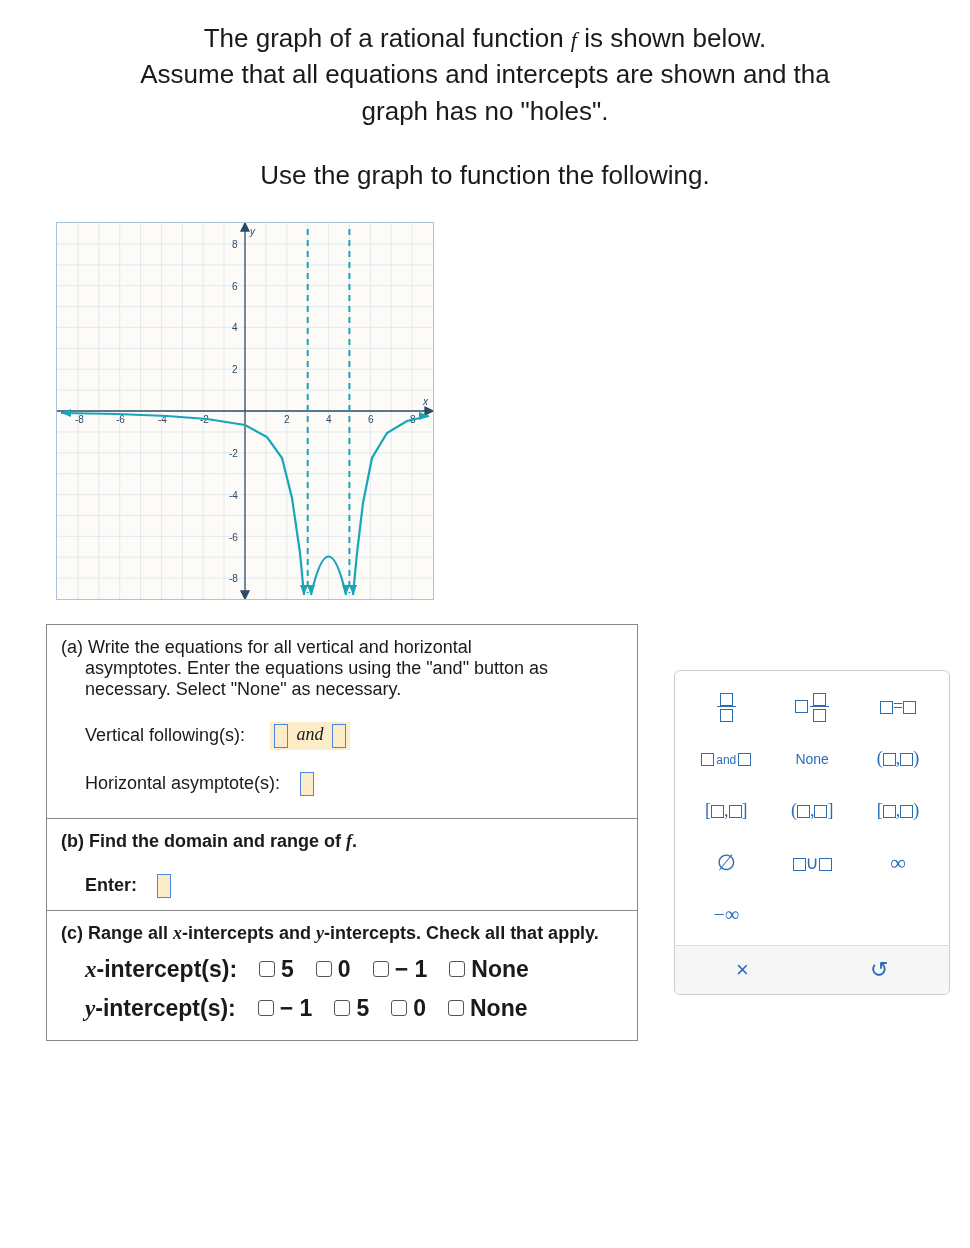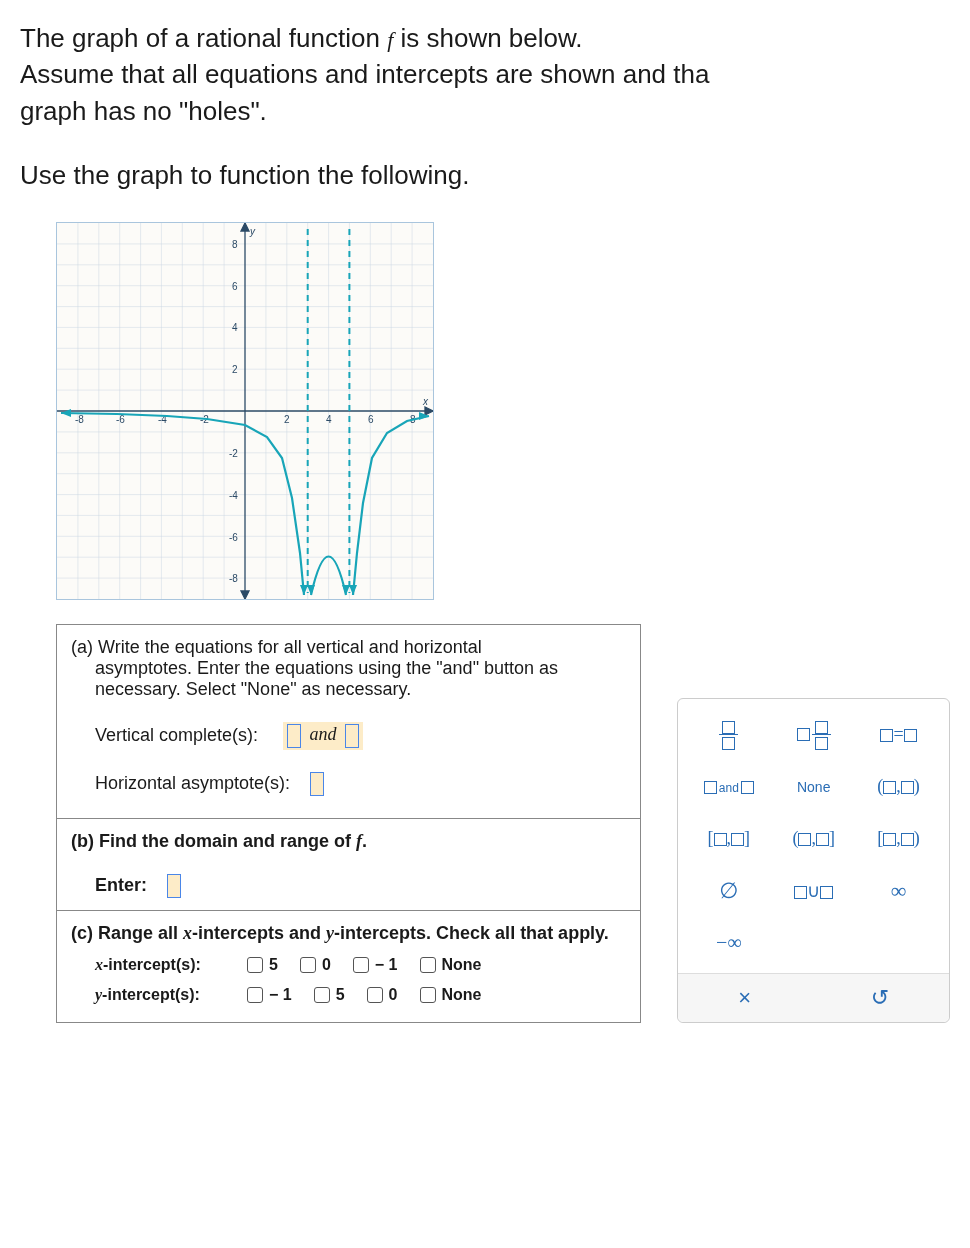--- a/index.html
+++ b/index.html
@@ -8,20 +8,21 @@
     font-family: Arial, Helvetica, sans-serif;
     color: #1a1a1a;
     background: white;
     width: 970px;
     box-sizing: border-box;
   }
   .problem-text {
     font-size: 26px;
     line-height: 1.4;
     margin-bottom: 28px;
+    text-align: center;
   }
   .math-f {
     font-family: 'Times New Roman', serif;
     font-style: italic;
     font-size: 22px;
   }
   .math-it {
     font-family: 'Times New Roman', serif;
     font-style: italic;
   }
@@ -31,23 +32,23 @@
   }
   .graph-box {
     width: 376px;
     height: 376px;
     background: #fcfbf8;
     border: 1px solid #a9c5dd;
     position: relative;
   }
   .columns {
     display: flex;
-    align-items: flex-end;
+    align-items: center;
     gap: 36px;
-    margin-left: 36px;
+    margin-left: 26px;
   }
   .questions {
     width: 614px;
     border: 1px solid #888;
   }
   .section {
     padding: 12px 14px;
     font-size: 18px;
   }
   .section + .section {
@@ -74,21 +75,21 @@
   .row-field {
     margin-top: 22px;
     margin-left: 24px;
   }
   .checkrow {
     margin-top: 12px;
     margin-left: 24px;
     display: flex;
     align-items: center;
     gap: 22px;
-    font-size: 16px;
+    font-size: 23px;
   }
   .cb-item {
     display: flex;
     align-items: center;
     gap: 6px;
   }
   .cb {
     width: 14px;
     height: 14px;
     border: 1px solid #555;
@@ -258,21 +259,21 @@
 <div class="columns">
   <div class="questions">
 
     <div class="section">
       <div>
         <span>(a) Write the equations for all vertical and horizontal</span><br>
         <span style="margin-left:24px">asymptotes. Enter the equations using the "and" button as</span><br>
         <span style="margin-left:24px">necessary. Select "None" as necessary.</span>
       </div>
       <div class="row-field">
-        <span>Vertical complete(s):</span>
+        <span>Vertical following(s):</span>
         &nbsp;&nbsp;&nbsp;
         <span class="and-tag">
           <span class="answer-box"></span>
           <span style="margin:0 4px">and</span>
           <span class="answer-box"></span>
         </span>
       </div>
       <div class="row-field" style="margin-bottom:10px">
         <span>Horizontal asymptote(s):</span>
         &nbsp;&nbsp;

